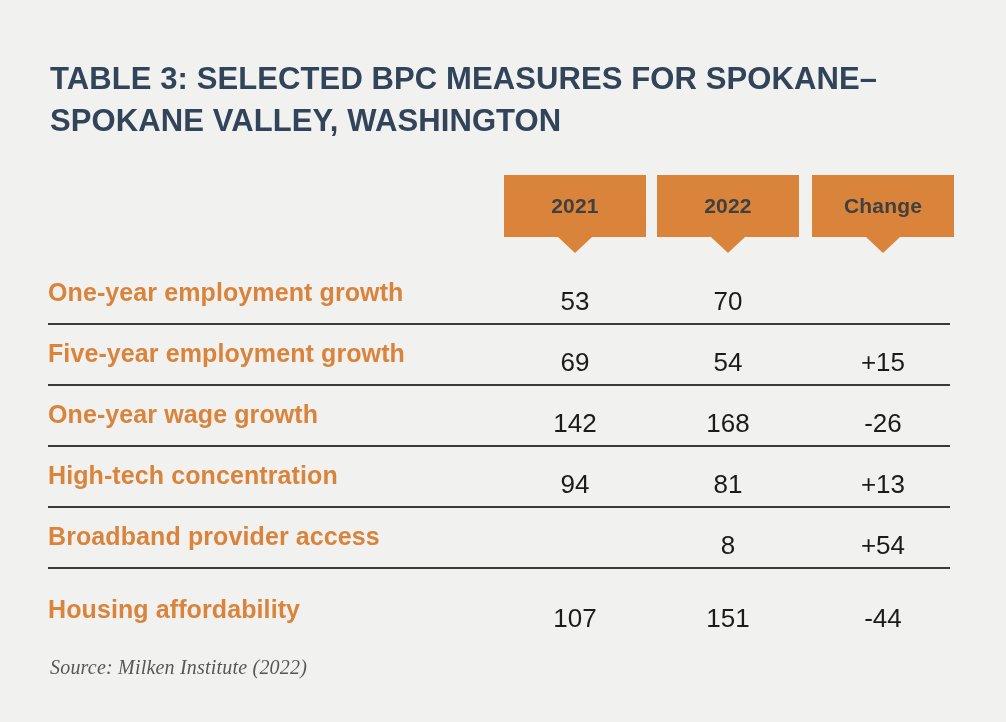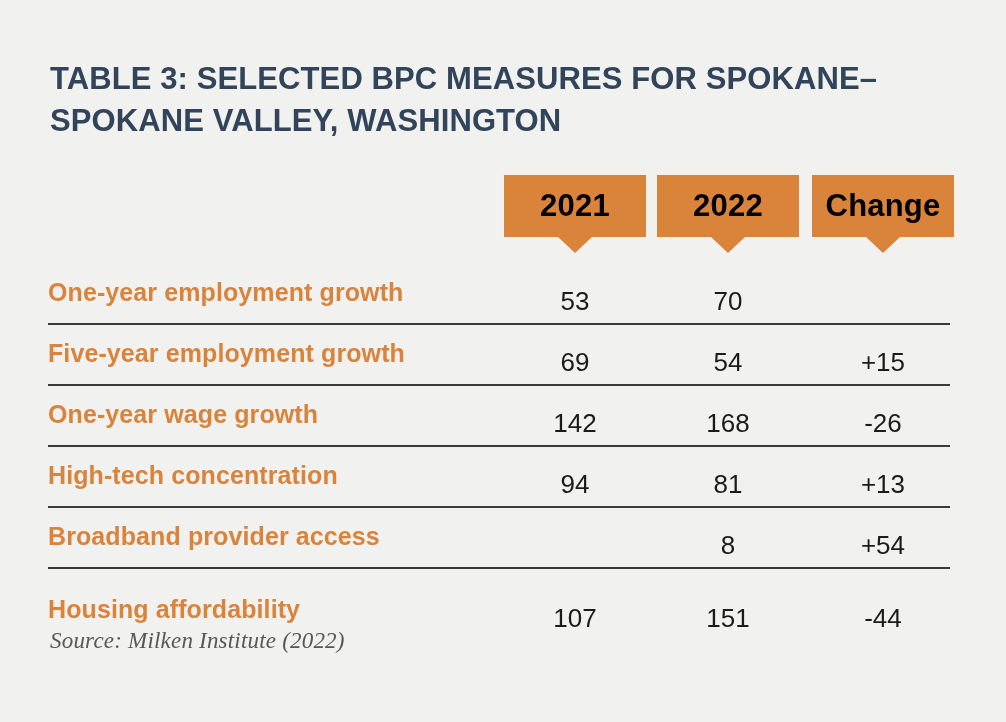--- a/index.html
+++ b/index.html
@@ -49,23 +49,23 @@
     height: 80px;
   }
   .banner {
     position: absolute;
     top: 0;
     height: 62px;
     background: #d9833b;
   }
   .banner-label {
     display: block;
-    color: #000000;
+    color: #404040;
     font-family: "Liberation Sans", sans-serif;
-    font-size: 31px;
+    font-size: 21px;
     font-weight: bold;
     line-height: 62px;
     text-align: center;
     letter-spacing: 0.2px;
   }
   .banner-tail {
     position: absolute;
     top: 62px;
     left: 50%;
     margin-left: -17px;
@@ -121,24 +121,24 @@
     font-weight: normal;
   }
   .cell-0 { left: 456px; }
   .cell-1 { left: 609px; }
   .cell-2 { left: 764px; }
 
   
   .source {
     position: absolute;
     left: 50px;
-    top: 628px;
+    top: 656px;
     color: #575757;
     font-family: "Liberation Serif", serif;
-    font-size: 23px;
+    font-size: 20px;
     font-style: italic;
     letter-spacing: 0.2px;
   }
 </style>
 </head>
 <body>
 
 <div class="page">
 
   <div class="title">TABLE 3: SELECTED BPC MEASURES FOR SPOKANE–SPOKANE VALLEY, WASHINGTON</div>

